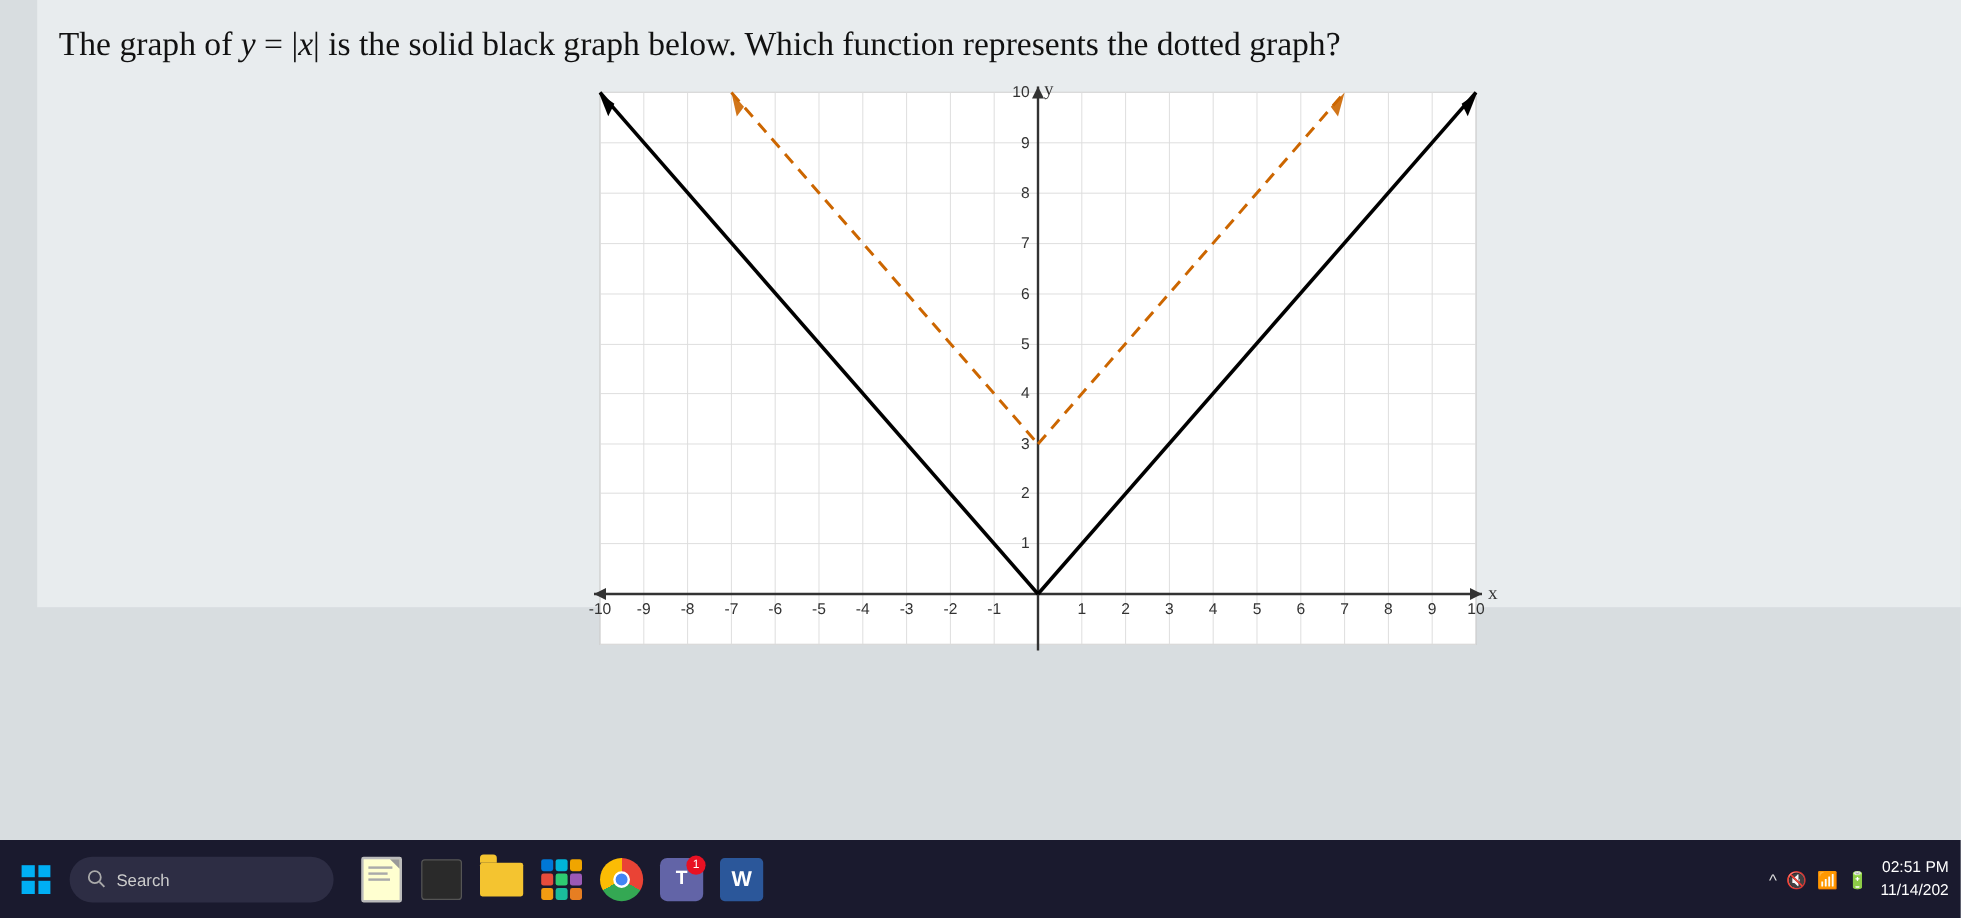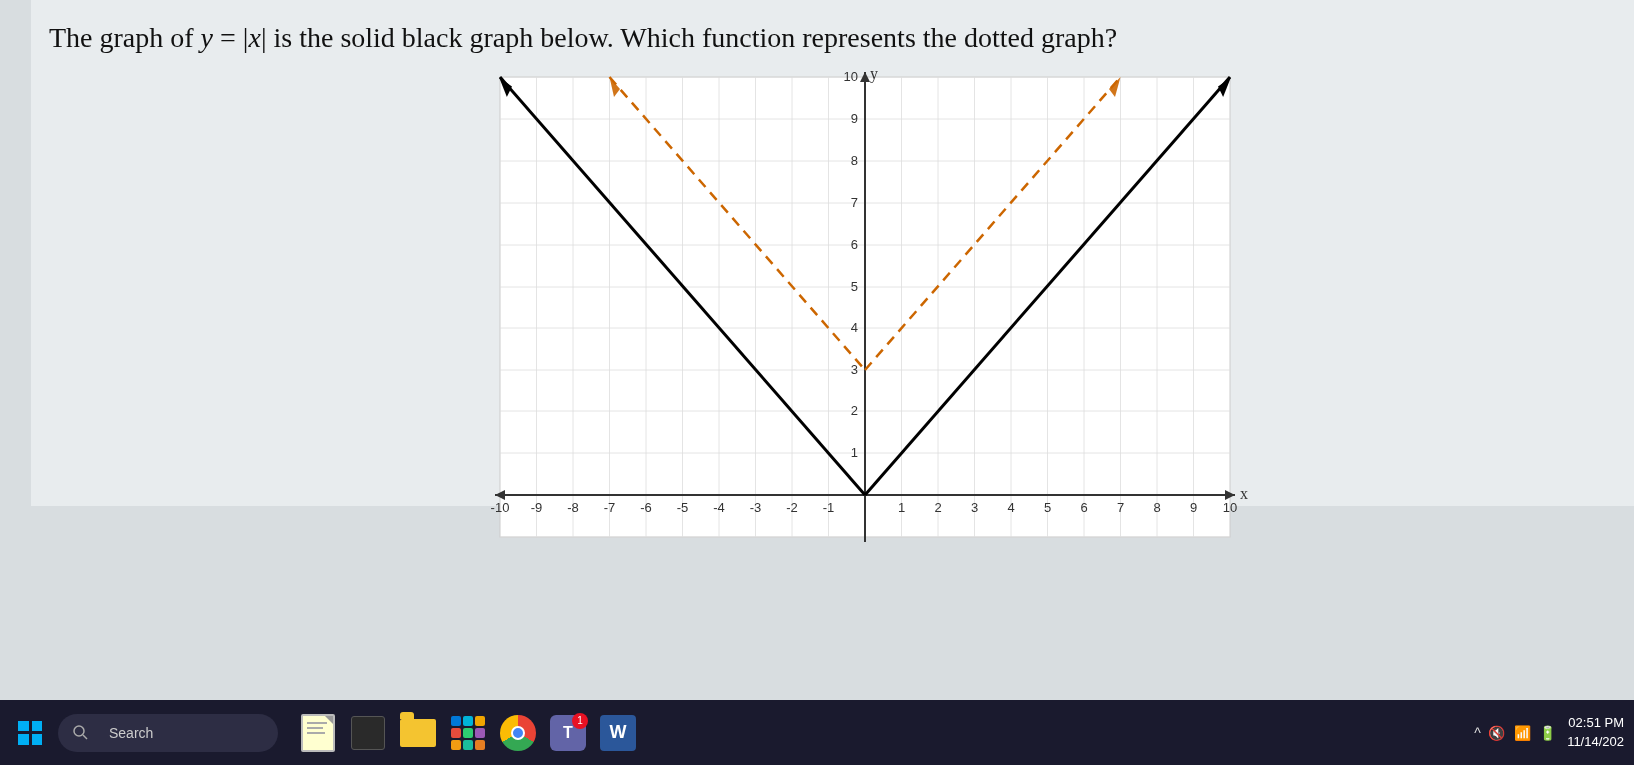--- a/index.html
+++ b/index.html
@@ -68,21 +68,21 @@
     .start-icon span {
       background: #00aff4;
       display: block;
     }
     .taskbar-search {
       display: flex;
       align-items: center;
       background: #2d2d44;
       border-radius: 20px;
       padding: 5px 15px;
-      gap: 20px;
+      gap: 8px;
       width: 220px;
       height: 38px;
     }
     .taskbar-search-text {
       color: #ccc;
       font-size: 14px;
       font-family: Arial, sans-serif;
     }
     .taskbar-apps {
       display: flex;

